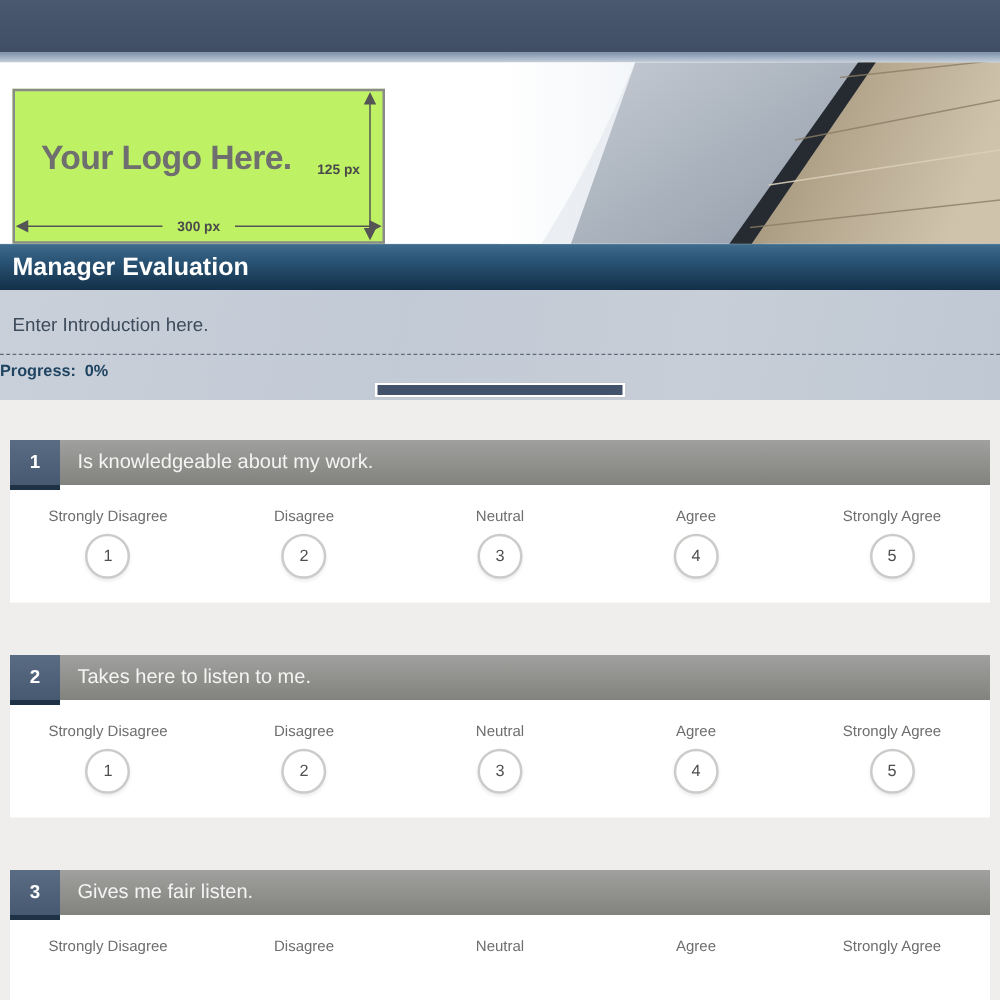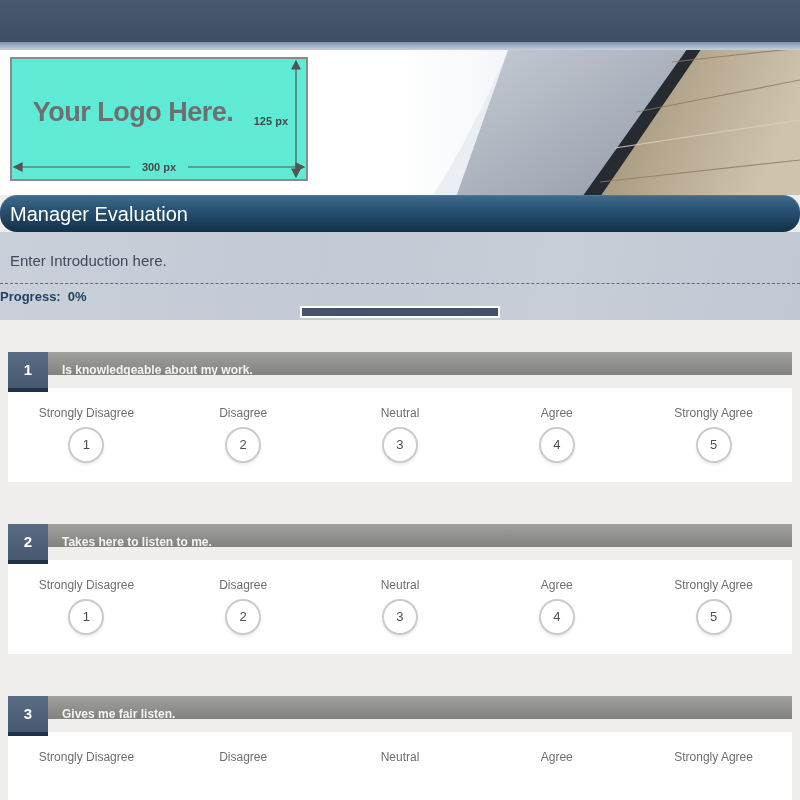--- a/index.html
+++ b/index.html
@@ -7,32 +7,32 @@
               font-family:"Liberation Sans","DejaVu Sans",sans-serif; background:#efeeec; }
 
   
   .topbar   { height:42px; background:linear-gradient(#4a5870,#3f4d65); }
   .topstrip { height:8px;  background:linear-gradient(#7e92ab,#c6d0dc); }
 
   
   .header { position:relative; height:145px; background:#ffffff; }
   .photo  { position:absolute; top:0; right:0; width:400px; height:145px; display:block; }
 
-  .logo-box { position:absolute; left:10px; top:7px; width:298px; height:124px;
-              background:#5eead4; border:2px solid #8a8a8a; }
+  .logo-box { position:absolute; left:10px; top:21px; width:298px; height:124px;
+              background:#bef264; border:2px solid #8a8a8a; }
   .logo-text { position:absolute; left:0; top:0; right:52px; bottom:14px;
                display:flex; align-items:center; justify-content:center;
                font-size:27px; font-weight:bold; color:#6f6f6f; letter-spacing:-0.5px; }
   .logo-dims { position:absolute; inset:0; }
 
   
   .titlebar { height:37px; border-top:1px solid #4e7a99;
               background:linear-gradient(#3e6a8b 0%,#2a5476 35%,#123048 100%);
-              color:#ffffff; font-size:20px; font-weight:normal;
-              line-height:36px; padding-left:10px;border-radius:17px; }
+              color:#ffffff; font-size:20px; font-weight:bold;
+              line-height:36px; padding-left:10px; }
 
   
   .intro-band { height:88px; background:linear-gradient(100deg,#c9d0da 0%,#c2cad5 40%,#c7ced8 70%,#bfc8d3 100%); }
   .intro-text { padding:20px 10px 0; font-size:15px; color:#3d4b5b; }
   .dash-sep   { margin-top:14px; border-top:1px dashed #5f6b79; height:0; }
   .progress-label { margin-top:5px; font-size:13px; font-weight:bold; color:#1f4461; }
   .progress-label .pct { margin-left:7px; }
   .progress-track { width:200px; height:12px; margin:2px auto 0; border:2px solid #ffffff; background:#42526a; }
   .progress-fill  { height:100%; background:#7e92ab; }
 
@@ -42,23 +42,23 @@
 
   .q-card { margin-top:32px; }
   .q-card + .q-card { margin-top:42px; }
 
   .q-header { position:relative; height:36px; padding-left:40px; }
   .q-num  { position:absolute; left:0; top:0; width:40px; height:36px;
             box-sizing:content-box; border-bottom:4px solid #1e3246;
             background:linear-gradient(#5a6c84,#475970);
             color:#ffffff; font-size:15px; font-weight:bold;
             text-align:center; line-height:36px; z-index:2; }
-  .q-bar  { height:23px; background:linear-gradient(#a0a09e,#82827f);
-            color:#f4f4f3; font-size:12px; line-height:36px; padding-left:14px;
-            white-space:nowrap; overflow:hidden;font-weight:bold; }
+  .q-bar  { height:36px; background:linear-gradient(#a0a09e,#82827f);
+            color:#f4f4f3; font-size:16px; line-height:36px; padding-left:14px;
+            white-space:nowrap; overflow:hidden; }
 
   .q-body { background:#ffffff; height:94px; display:flex; }
   .opt    { flex:1 1 0; text-align:center; }
   .opt-label  { margin-top:18px; font-size:12px; color:#6e6e6e; }
   .opt-circle { width:36px; height:36px; margin:7px auto 0; border:2px solid #cbcbc9;
                 border-radius:50%; background:#fff; color:#4f4f4f;
                 font-size:13px; line-height:32px; cursor:pointer;
                 box-shadow:0 2px 3px rgba(0,0,0,.08); }
 </style>
 </head>

